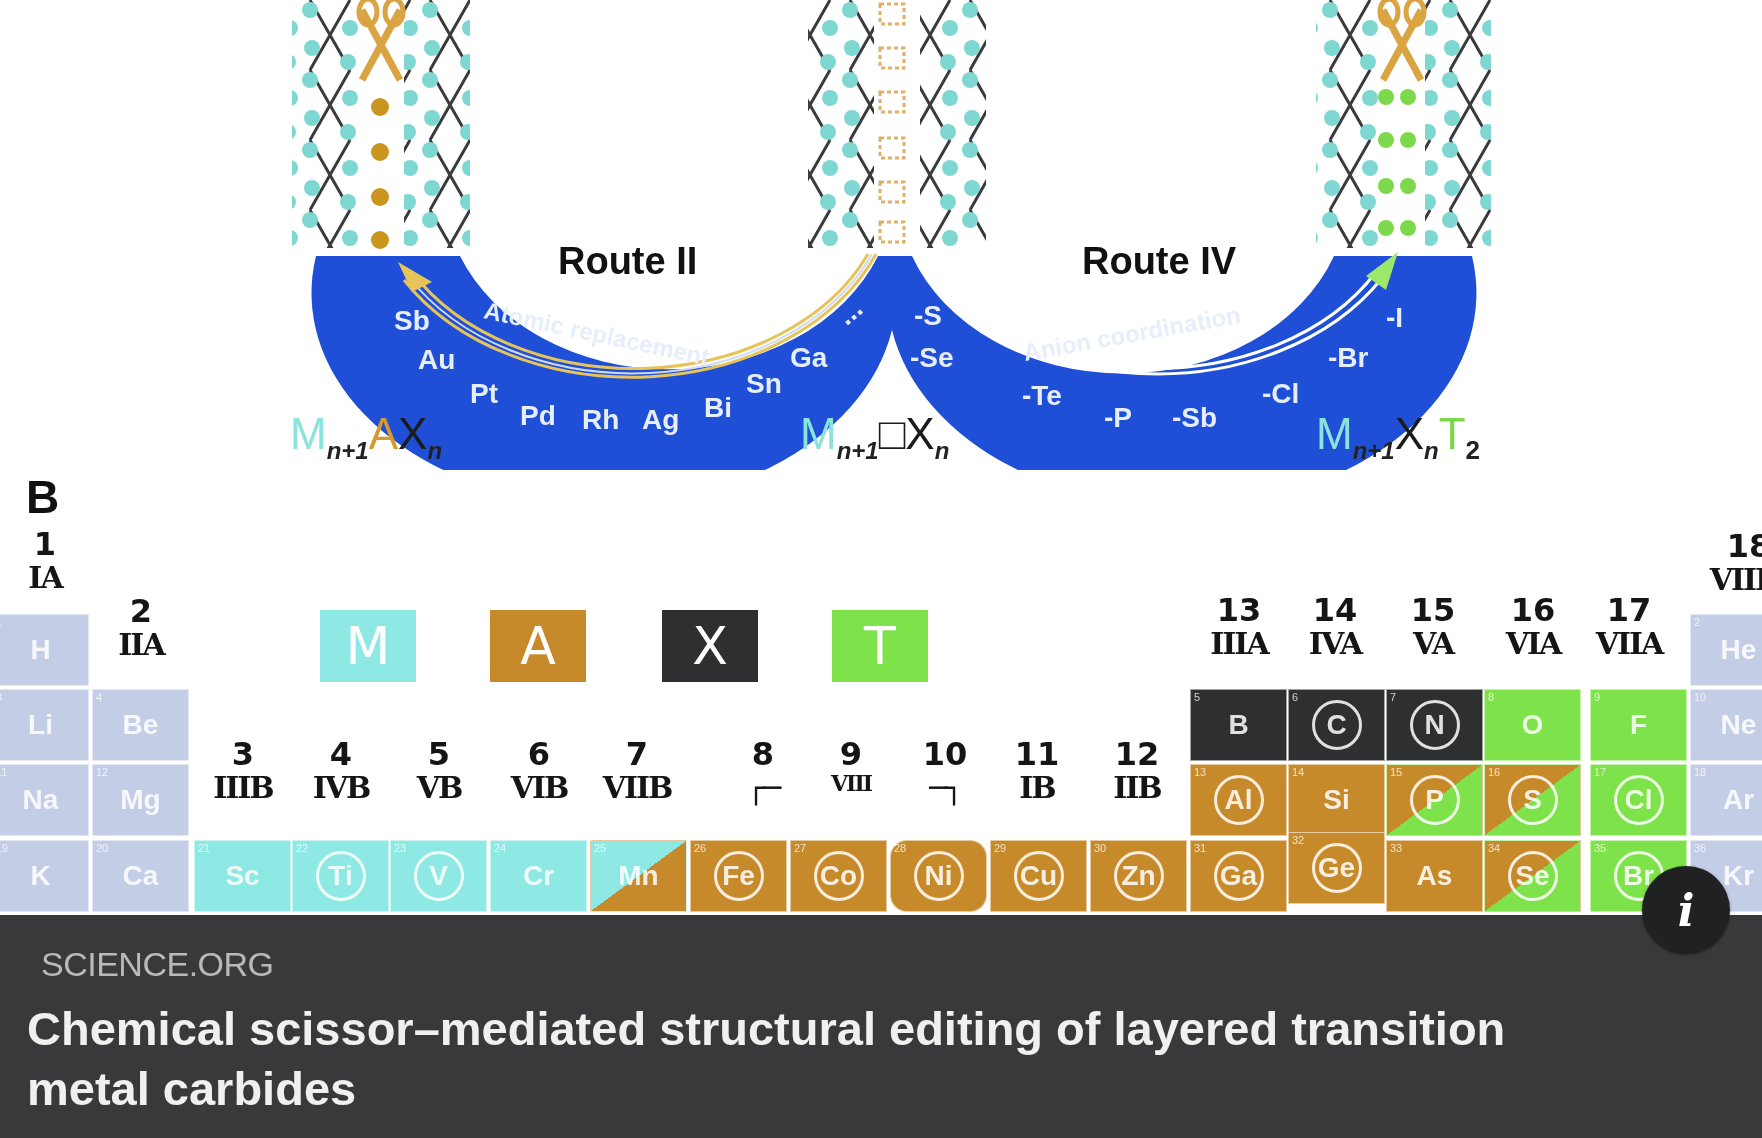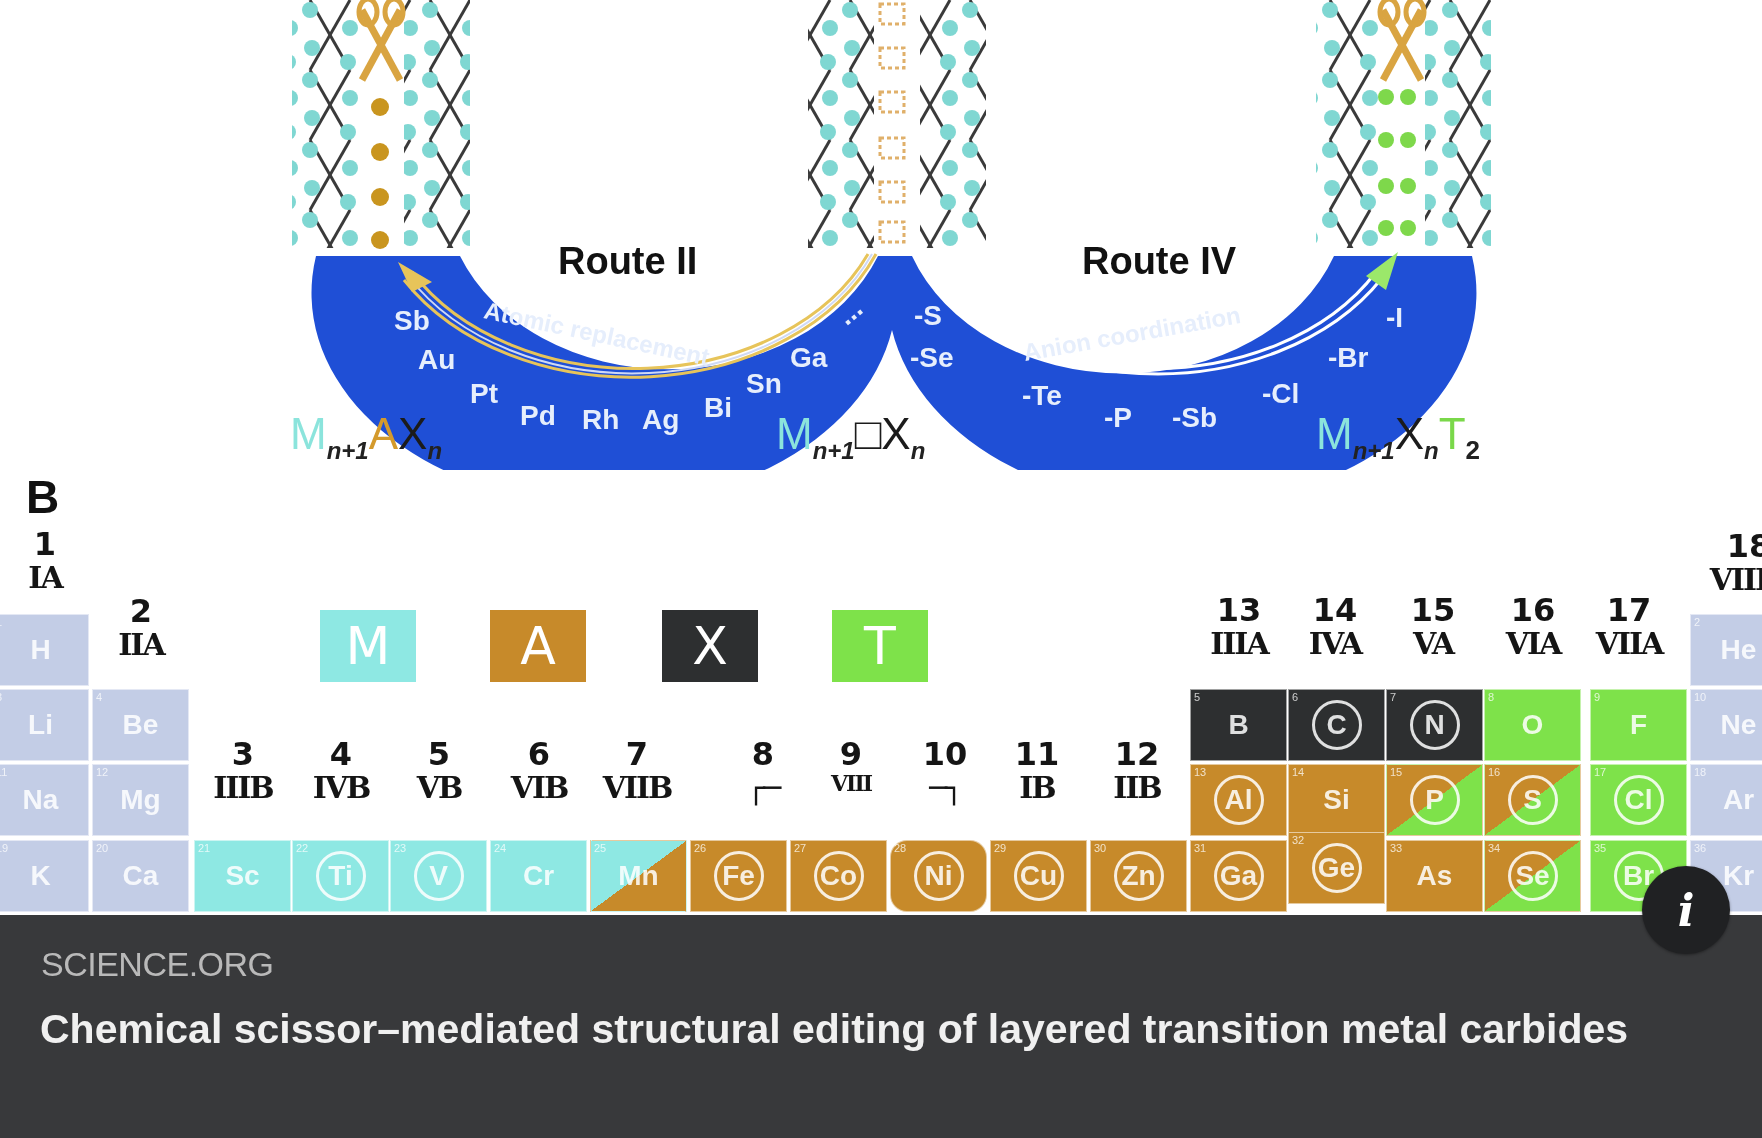--- a/index.html
+++ b/index.html
@@ -24,21 +24,21 @@
   .cell .s{position:absolute;left:0;right:0;top:0;bottom:0;display:flex;align-items:center;justify-content:center;font-size:28px;color:rgba(255,255,255,0.85);font-weight:bold;}
   .cell .ring{width:50px;height:50px;border:3px solid rgba(255,255,255,0.85);border-radius:50%;display:flex;align-items:center;justify-content:center;box-sizing:border-box;}
   .c-gray{background:#c3cde6;}
   .c-m{background:#8ee8e3;}
   .c-a{background:#c78a2a;}
   .c-x{background:#2d2f30;}
   .c-t{background:#7ee24a;}
   .legend-box{position:absolute;width:96px;height:72px;display:flex;align-items:center;justify-content:center;font-size:52px;color:#fff;font-family:"DejaVu Sans",sans-serif;}
   #caption{position:absolute;left:0;top:915px;width:1762px;height:271px;background:#38393b;}
   #caption .src{position:absolute;left:41px;top:30px;font-size:34px;color:#b9b9b9;font-family:"Liberation Sans",sans-serif;letter-spacing:-0.5px;}
-  #caption .title{position:absolute;left:40px;top:84px;width:1600px;font-size:41px;line-height:60px;color:#f0f0f0;font-weight:bold;font-family:"Liberation Sans",sans-serif;}
+  #caption .title{position:absolute;left:27px;top:84px;width:1600px;font-size:47px;line-height:60px;color:#f0f0f0;font-weight:bold;font-family:"Liberation Sans",sans-serif;}
   #info-btn{position:absolute;left:1642px;top:866px;width:88px;height:88px;border-radius:50%;background:#202123;display:flex;align-items:center;justify-content:center;color:#fff;font-size:44px;font-weight:bold;font-style:italic;font-family:"DejaVu Serif",serif;box-shadow:0 1px 3px rgba(0,0,0,0.4);}
 </style>
 </head>
 <body>
 
 <div id="figure">
 
   <svg class="abs" style="left:0;top:0;" width="1762" height="470" viewBox="0 0 1762 470">
     <defs>
       <pattern id="chainL" x="0" y="0" width="60" height="70" patternUnits="userSpaceOnUse">
@@ -126,21 +126,21 @@
   <div class="arc-label" style="left:1022px;top:380px;">-Te</div>
   <div class="arc-label" style="left:1104px;top:402px;">-P</div>
   <div class="arc-label" style="left:1172px;top:402px;">-Sb</div>
   <div class="arc-label" style="left:1262px;top:378px;">-Cl</div>
   <div class="arc-label" style="left:1328px;top:342px;">-Br</div>
   <div class="arc-label" style="left:1386px;top:302px;">-I</div>
 
   <div class="formula" style="left:290px;top:412px;">
     <span class="m">M</span><sub>n+1</sub><span class="a">A</span><span class="x">X</span><sub>n</sub>
   </div>
-  <div class="formula" style="left:776px;top:412px;">
+  <div class="formula" style="left:800px;top:412px;">
     <span class="m">M</span><sub>n+1</sub><span class="x">□</span><span class="x">X</span><sub>n</sub>
   </div>
   <div class="formula" style="left:1316px;top:412px;">
     <span class="m">M</span><sub>n+1</sub><span class="x">X</span><sub>n</sub><span class="t">T</span><span class="sub2">2</span>
   </div>
 
   <div class="panel-letter" style="left:26px;top:470px;">B</div>
 
   <div class="legend-box" style="left:320px;top:610px;background:#8ee8e3;">M</div>
   <div class="legend-box" style="left:490px;top:610px;background:#c78a2a;">A</div>

